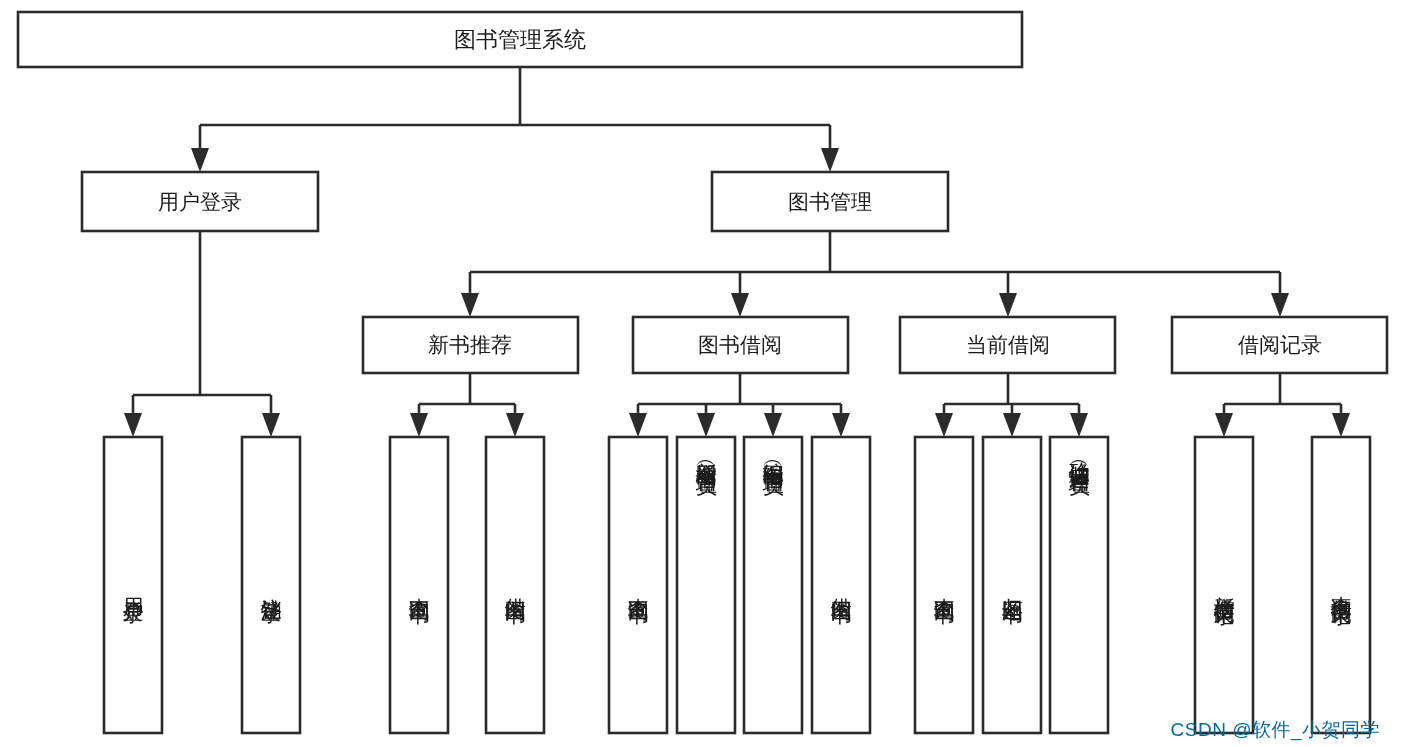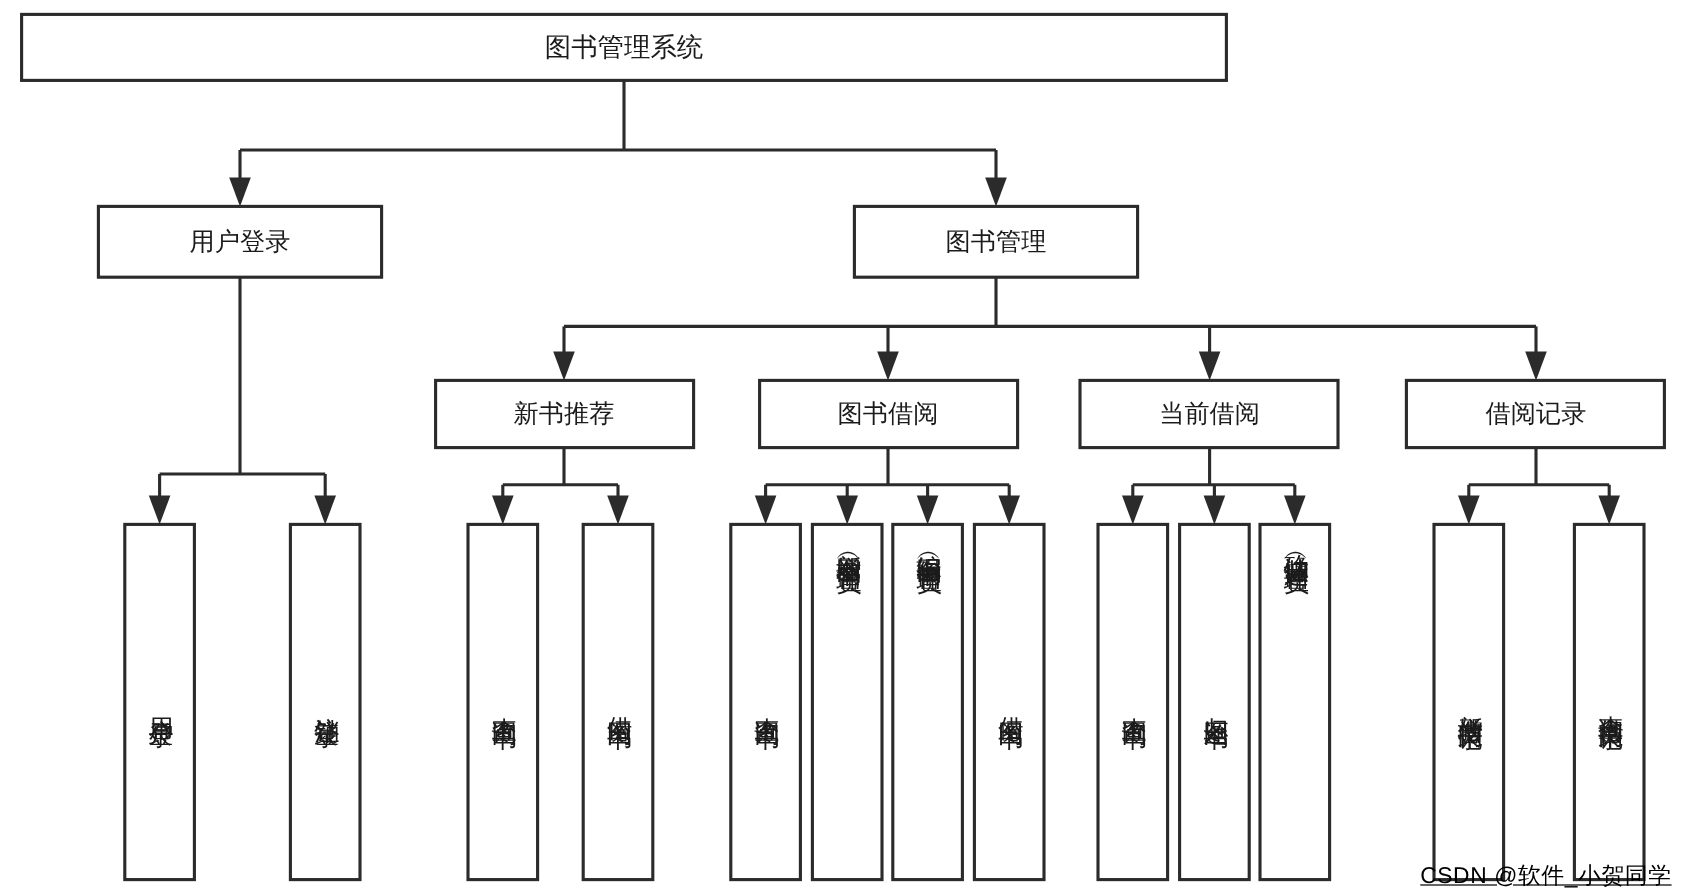--- a/index.html
+++ b/index.html
@@ -72,29 +72,28 @@
     letter-spacing: 2px;
     white-space: nowrap;
     text-align: center;
   }
   .leaf-label.center-v {
     margin-top: auto;
     margin-bottom: auto;
   }
   .watermark {
     position: absolute;
-    right: 12px;
+    right: 25px;
     bottom: 4px;
     font-family: "Liberation Sans", "DejaVu Sans", sans-serif;
     font-size: 19px;
-    color: #000000;
+    color: #0369a1;
     letter-spacing: 0.5px;
     white-space: nowrap;
     user-select: none;
-    text-decoration: underline;
   }
 </style>
 </head>
 <body>
 
 <div id="diagram-root">
 
   <svg class="diagram-canvas" viewBox="0 0 1405 747" xmlns="http://www.w3.org/2000/svg">
 
     <g>

